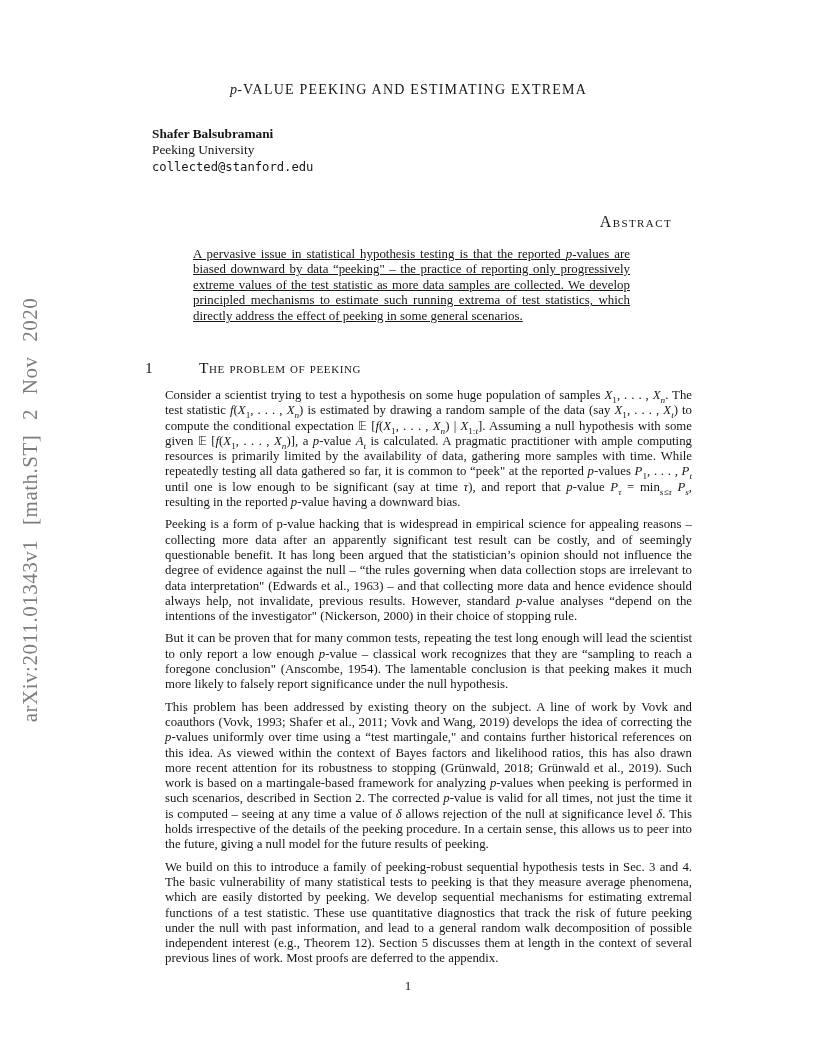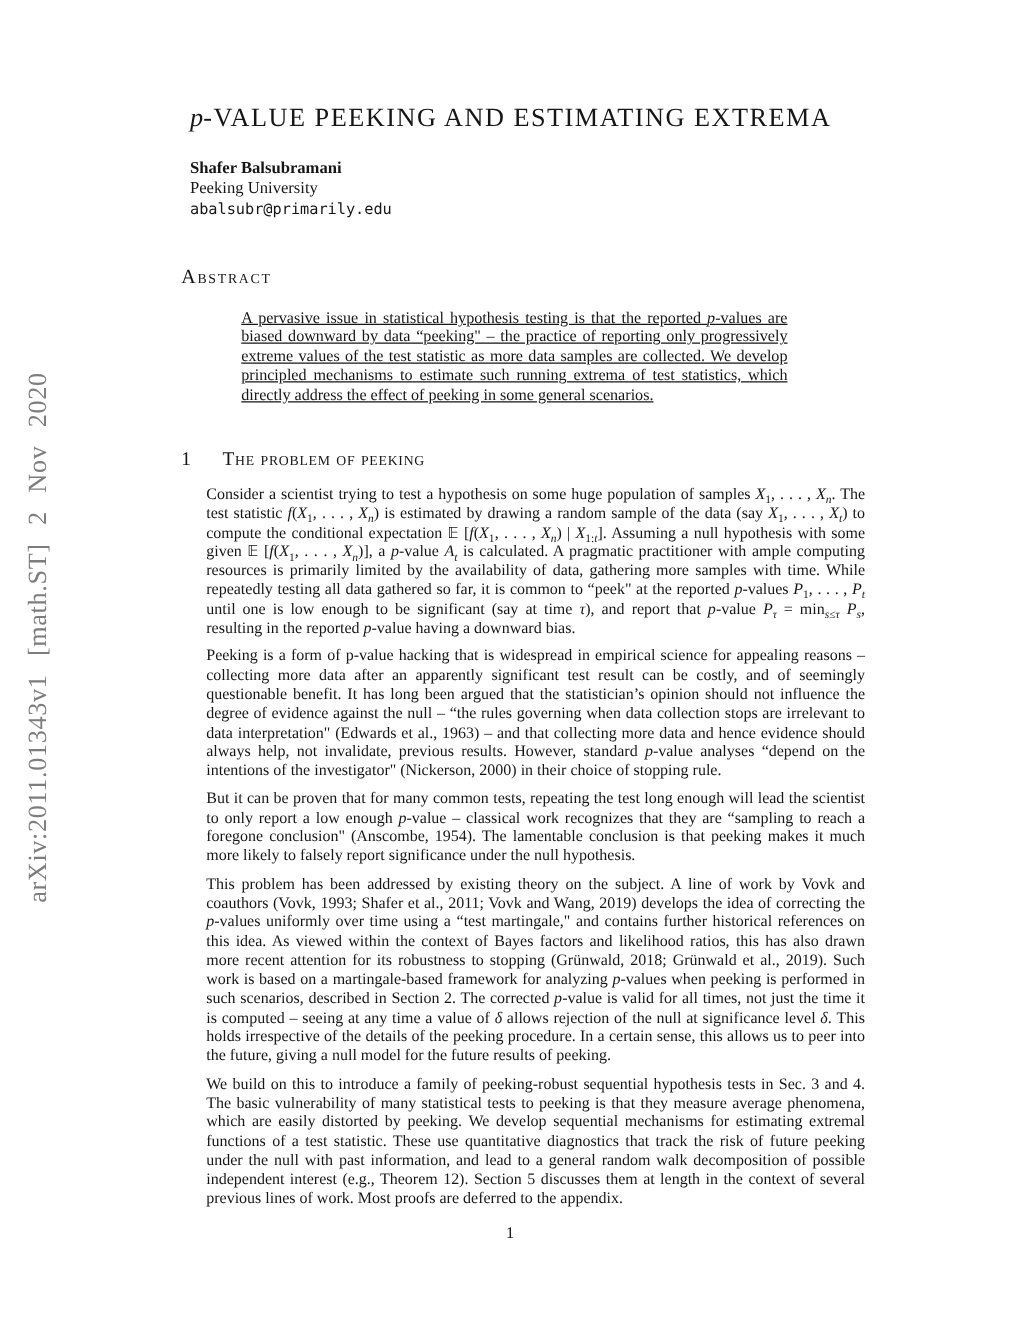--- a/index.html
+++ b/index.html
@@ -12,43 +12,43 @@
 
   .watermark{
     position:absolute;left:-249px;top:497px;width:560px;height:26px;
     transform:rotate(-90deg);transform-origin:center;
     font-size:21px;letter-spacing:0.5px;word-spacing:9px;
     text-align:center;white-space:nowrap;color:#7d7d7d;
   }
 
   .title{
     position:absolute;top:82px;left:145px;width:527px;
-    text-align:center;font-size:21px;font-weight:400;
+    text-align:center;font-size:14px;font-weight:400;
     letter-spacing:1.2px;white-space:nowrap;
   }
   .title .m{letter-spacing:0.2px;}
 
   .authors{position:absolute;top:126px;left:152px;font-size:13.3px;line-height:16.4px;}
   .author-name{font-weight:700;}
   .author-email{font-family:"DejaVu Sans Mono","Liberation Mono",monospace;font-size:12.2px;}
 
   .abstract-head{
-    position:absolute;top:213px;left:145px;width:527px;text-align:left;
+    position:absolute;top:213px;left:145px;width:527px;text-align:right;
     font-variant:small-caps;font-size:16px;letter-spacing:1.4px;
   }
   .abstract-body{
     position:absolute;top:247px;left:193px;width:437px;
     font-size:12.9px;line-height:15.4px;text-align:justify;text-decoration:underline;
   }
 
   .section-head{
     position:absolute;top:359px;left:145px;font-size:15.5px;letter-spacing:0.6px;
   }
   .sec-num{display:inline-block;width:33px;}
-  .sec-title{font-variant:small-caps;}
+  .sec-title{font-variant:small-caps;margin-left:21px;}
 
   .body-text{
     position:absolute;top:388px;left:145px;width:527px;
     font-size:12.8px;line-height:15.3px;text-align:justify;margin-left:20px;
   }
   .body-text p{margin:0 0 7px 0;}
 
   .footer{
     position:absolute;top:978px;left:0;width:816px;text-align:center;
     font-size:13px;
@@ -65,21 +65,21 @@
 
 <div class="page">
 
   <div class="watermark" style="color: rgb(125, 125, 125);">arXiv:2011.01343v1 [math.ST] 2 Nov 2020</div>
 
   <div class="title"><span class="m">p</span><span>-VALUE PEEKING AND ESTIMATING EXTREMA</span></div>
 
   <div class="authors">
     <div class="author-name">Shafer Balsubramani</div>
     <div class="author-affiliation">Peeking University</div>
-    <div class="author-email">abalsubr@primarily.edu</div>
+    <div class="author-email">collected@stanford.edu</div>
   </div>
 
   <div class="abstract-head">Abstract</div>
 
   <div class="abstract-body"><span>A pervasive issue in statistical hypothesis testing is that the reported </span><span class="m">p</span><span>-values are biased downward by data “peeking" – the practice of reporting only progressively extreme values of the test statistic as more data samples are collected. We develop principled mechanisms to estimate such running extrema of test statistics, which directly address the effect of peeking in some general scenarios.</span></div>
 
   <div class="section-head">
     <span class="sec-num">1</span><span class="sec-title">The problem of peeking</span>
   </div>
 

